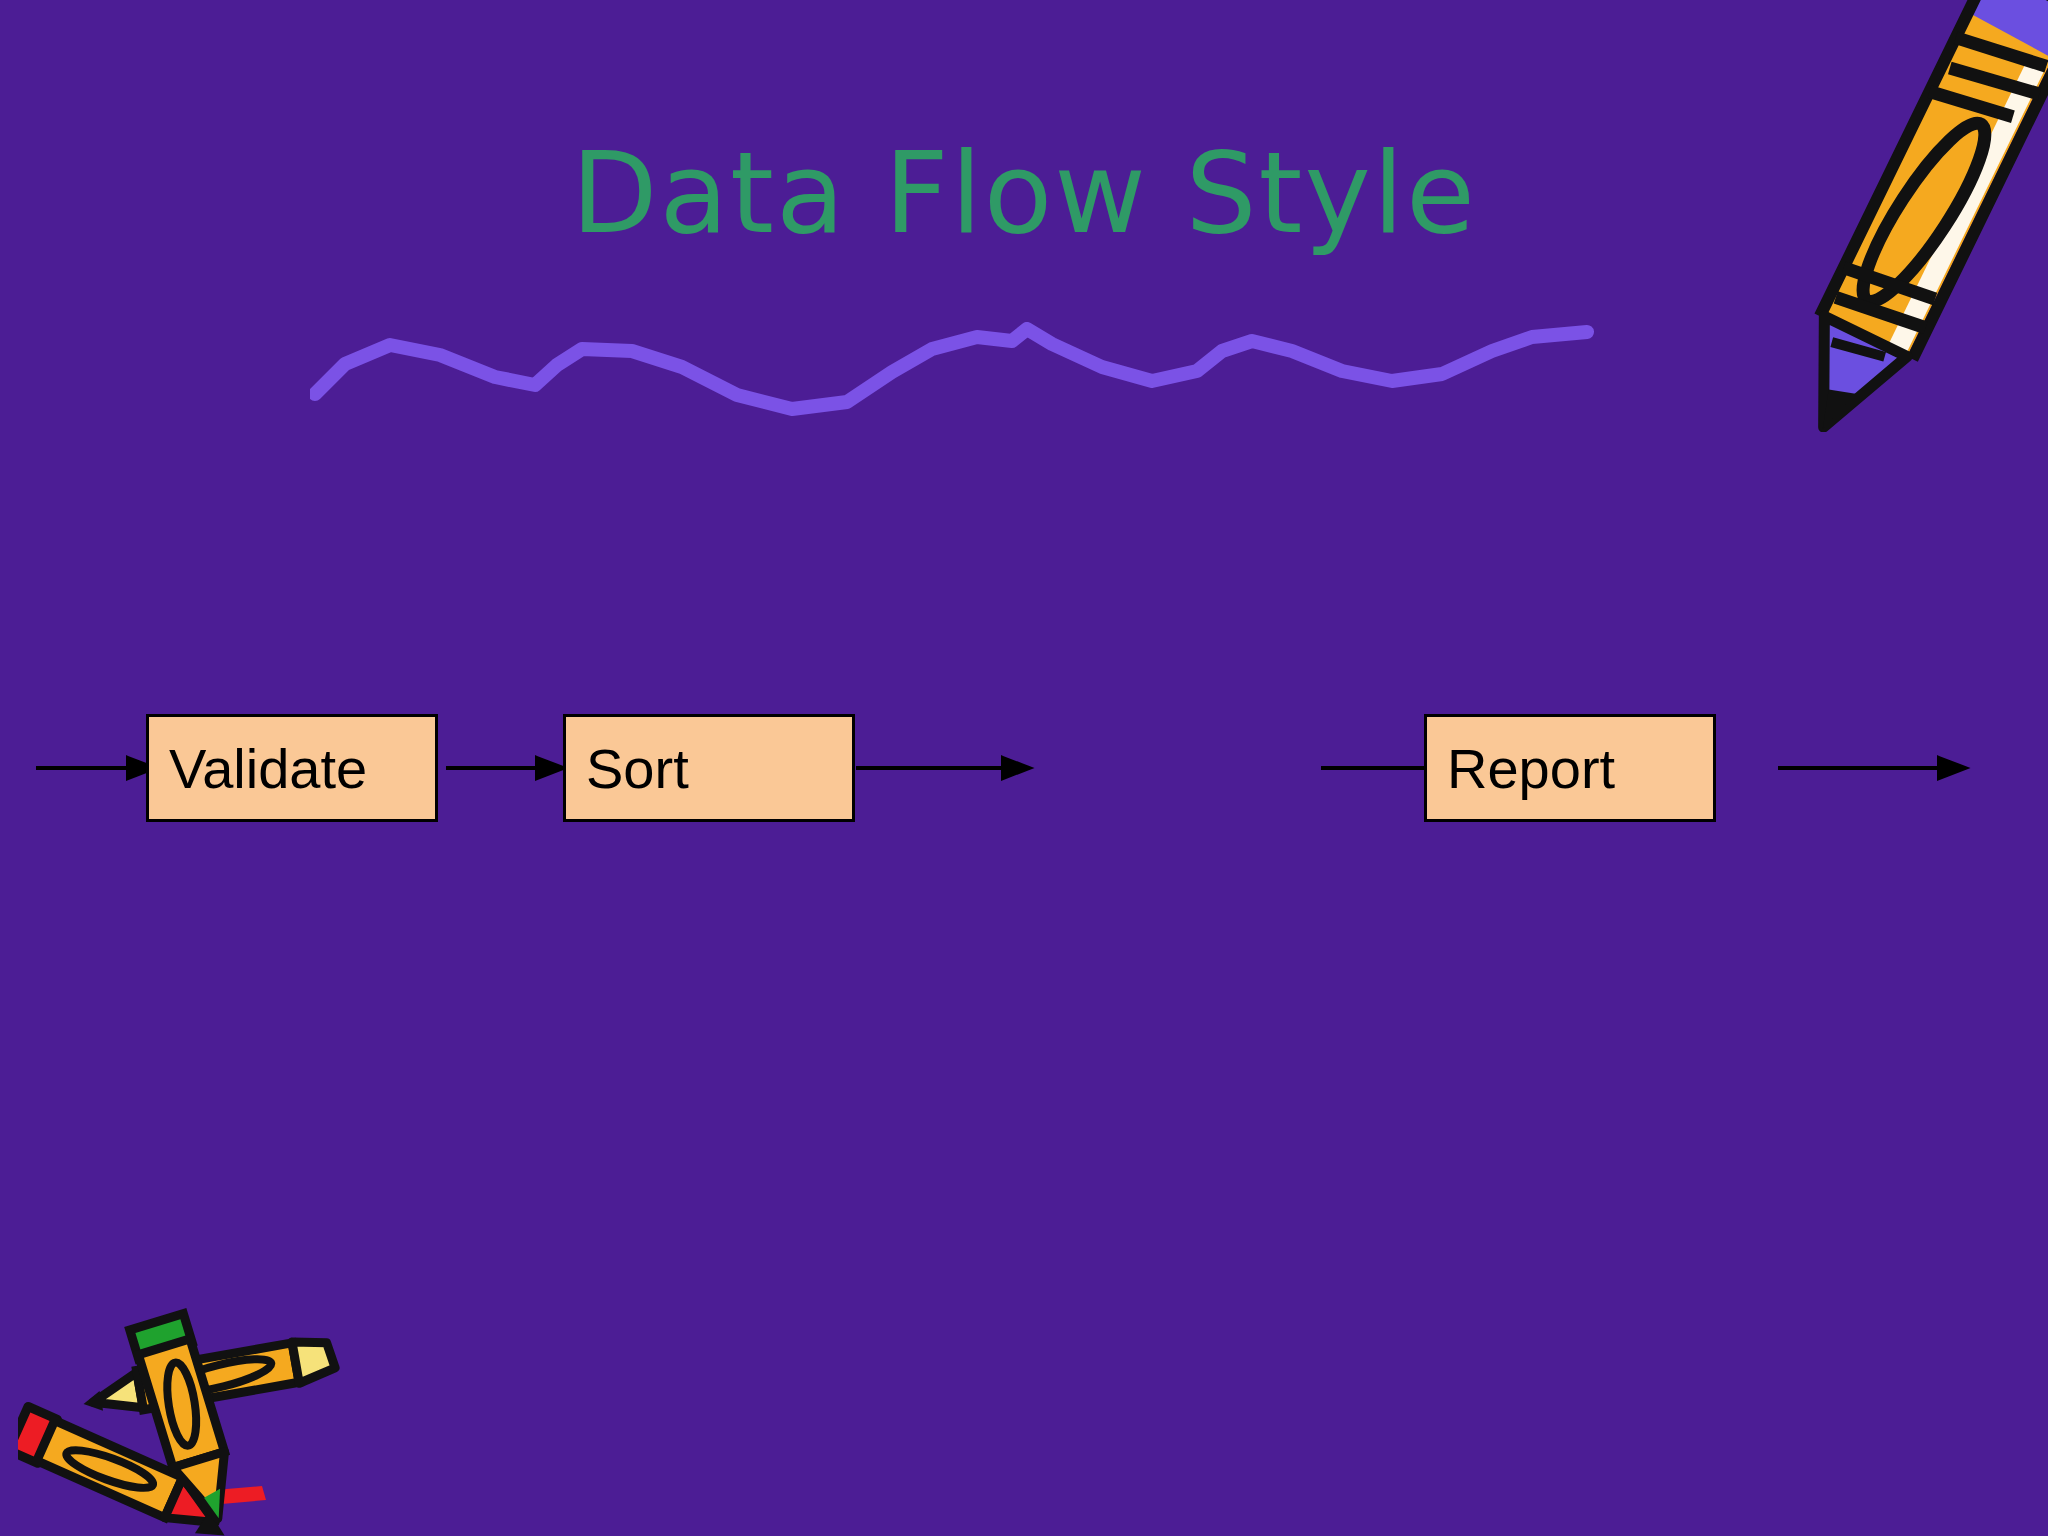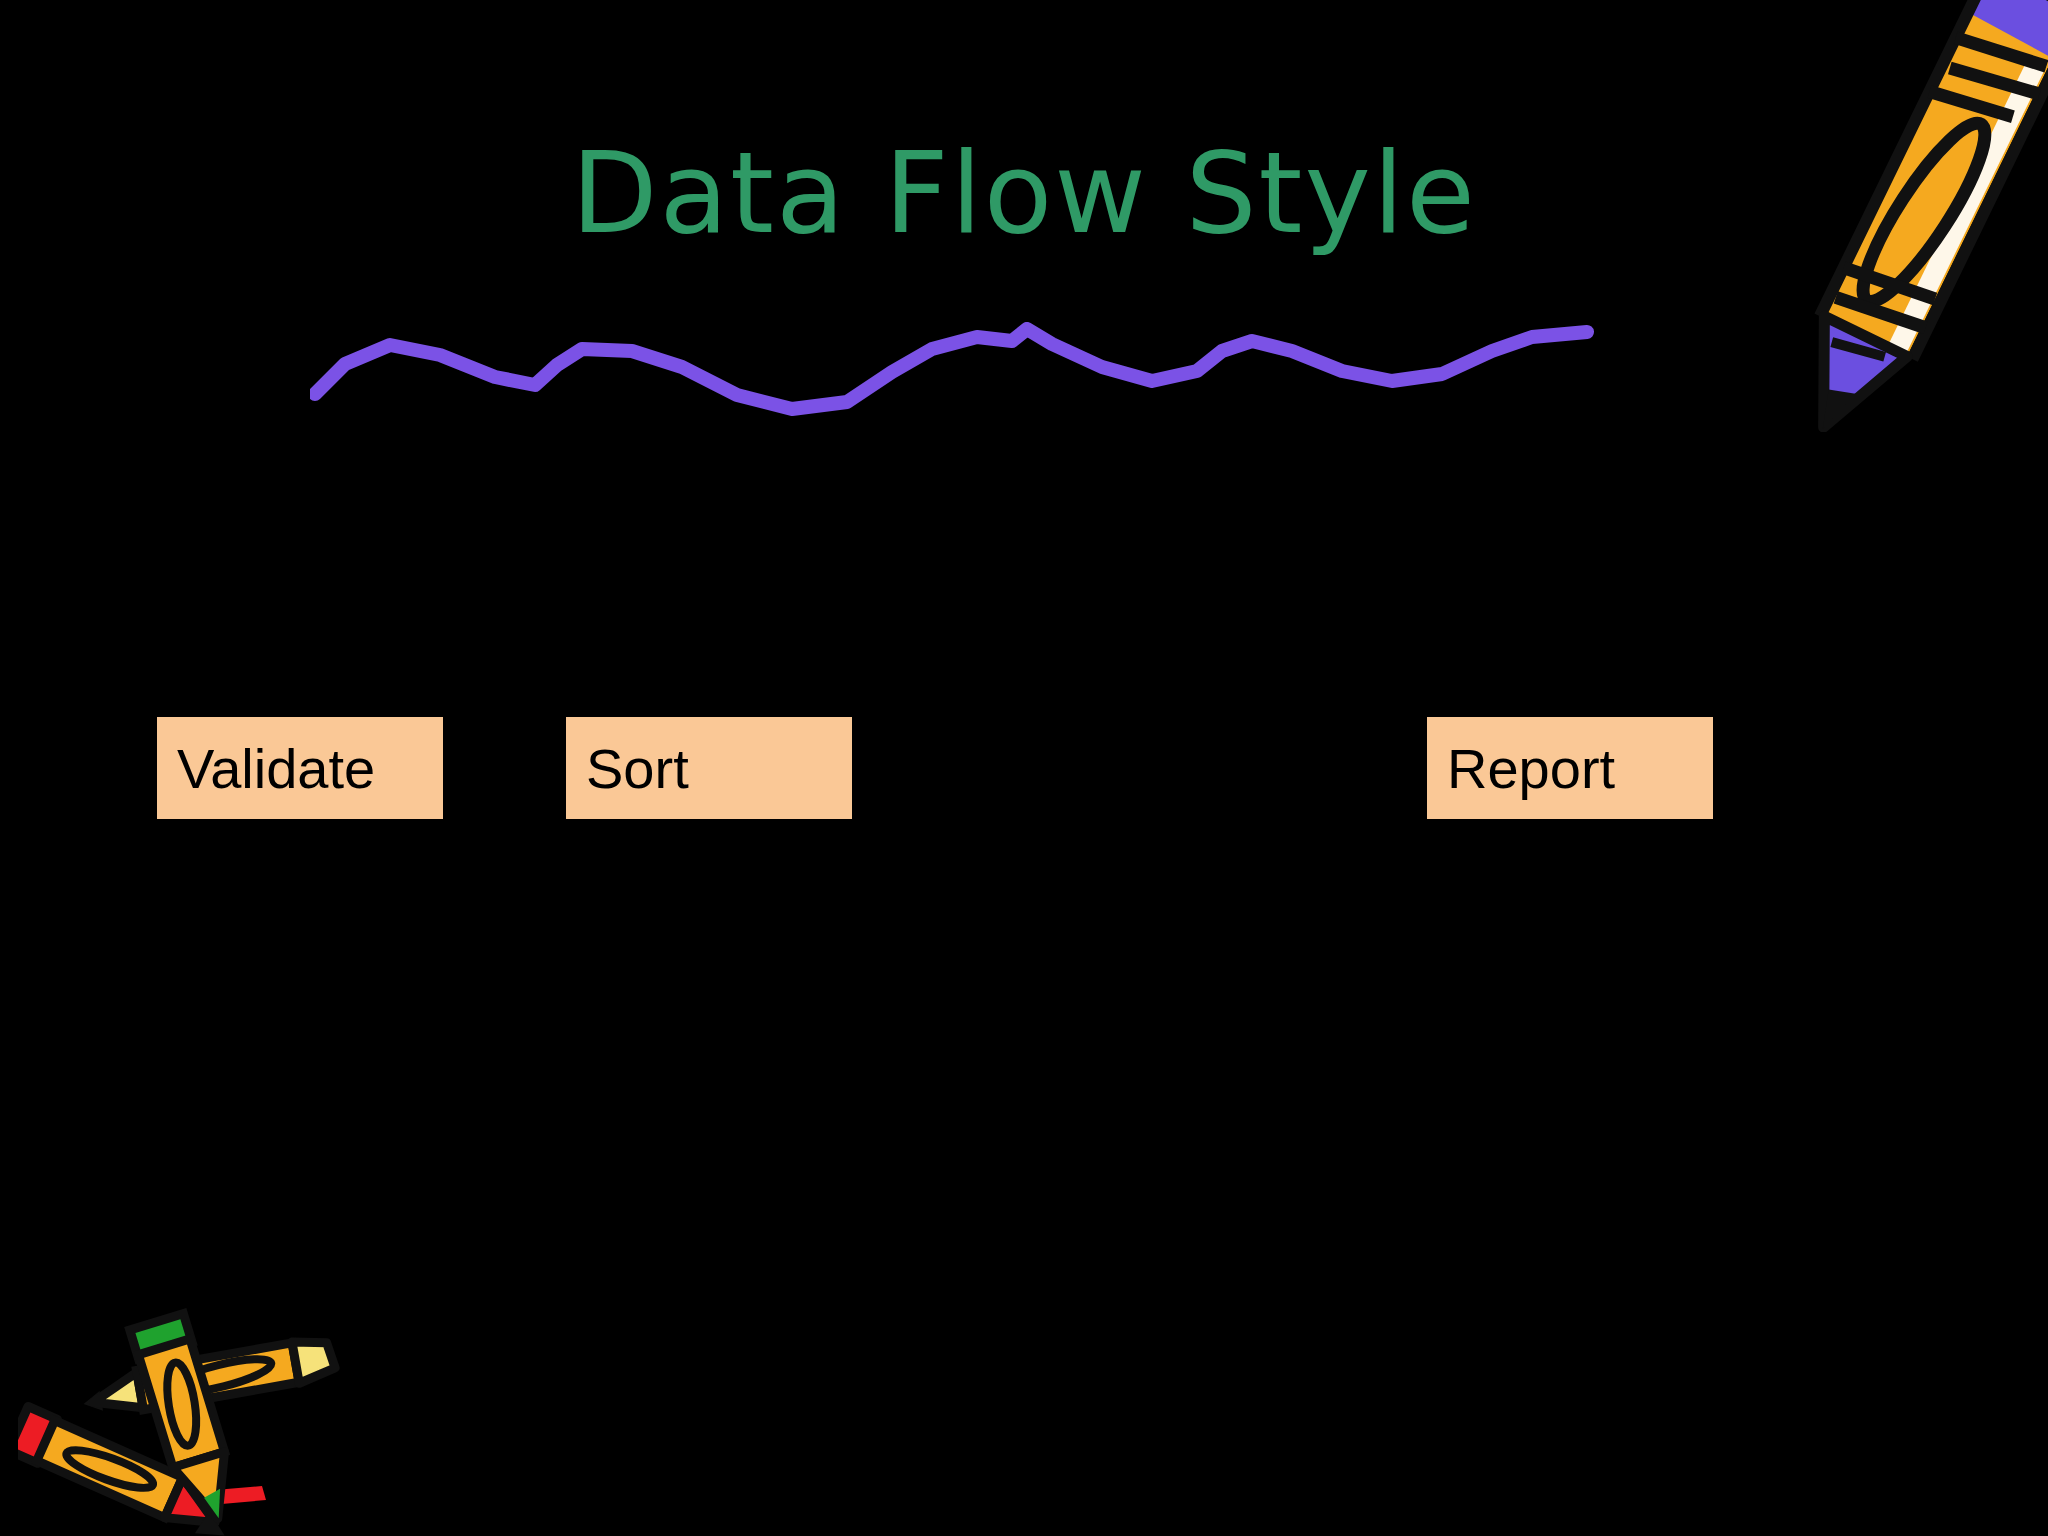--- a/index.html
+++ b/index.html
@@ -1,19 +1,19 @@
 <!DOCTYPE html>
 <html><head>
 <meta charset="utf-8">
 <style>
   html,body{margin:0;padding:0;background:#888;}
   .slide{
     position:relative;
     width:2048px;height:1536px;
-    background:#000000;
+    background:#4c1d95;
     overflow:hidden;
     font-family:"Liberation Sans", sans-serif;
   }
   .title{
     position:absolute;
     left:0;top:128px;width:2048px;
     margin:0;
     text-align:center;
     font-family:"DejaVu Sans", sans-serif;
     font-weight:500;
@@ -36,21 +36,21 @@
     top:714px;
     width:292px;height:108px;
     background:#FAC896;
     border:3px solid #000;
     box-sizing:border-box;
     display:flex;align-items:center;
     padding-left:20px;
     font-size:56px;
     color:#000;
   }
-  .node-0{left:154px;}
+  .node-0{left:146px;}
   .node-1{left:563px;text-align:center;}
   .node-2{left:1029px;}
   .node-3{left:1424px;}
   .clipart-pencil{
     position:absolute;
     left:1780px;top:0;
     width:268px;height:432px;
     overflow:hidden;
   }
   .clipart-crayons{

